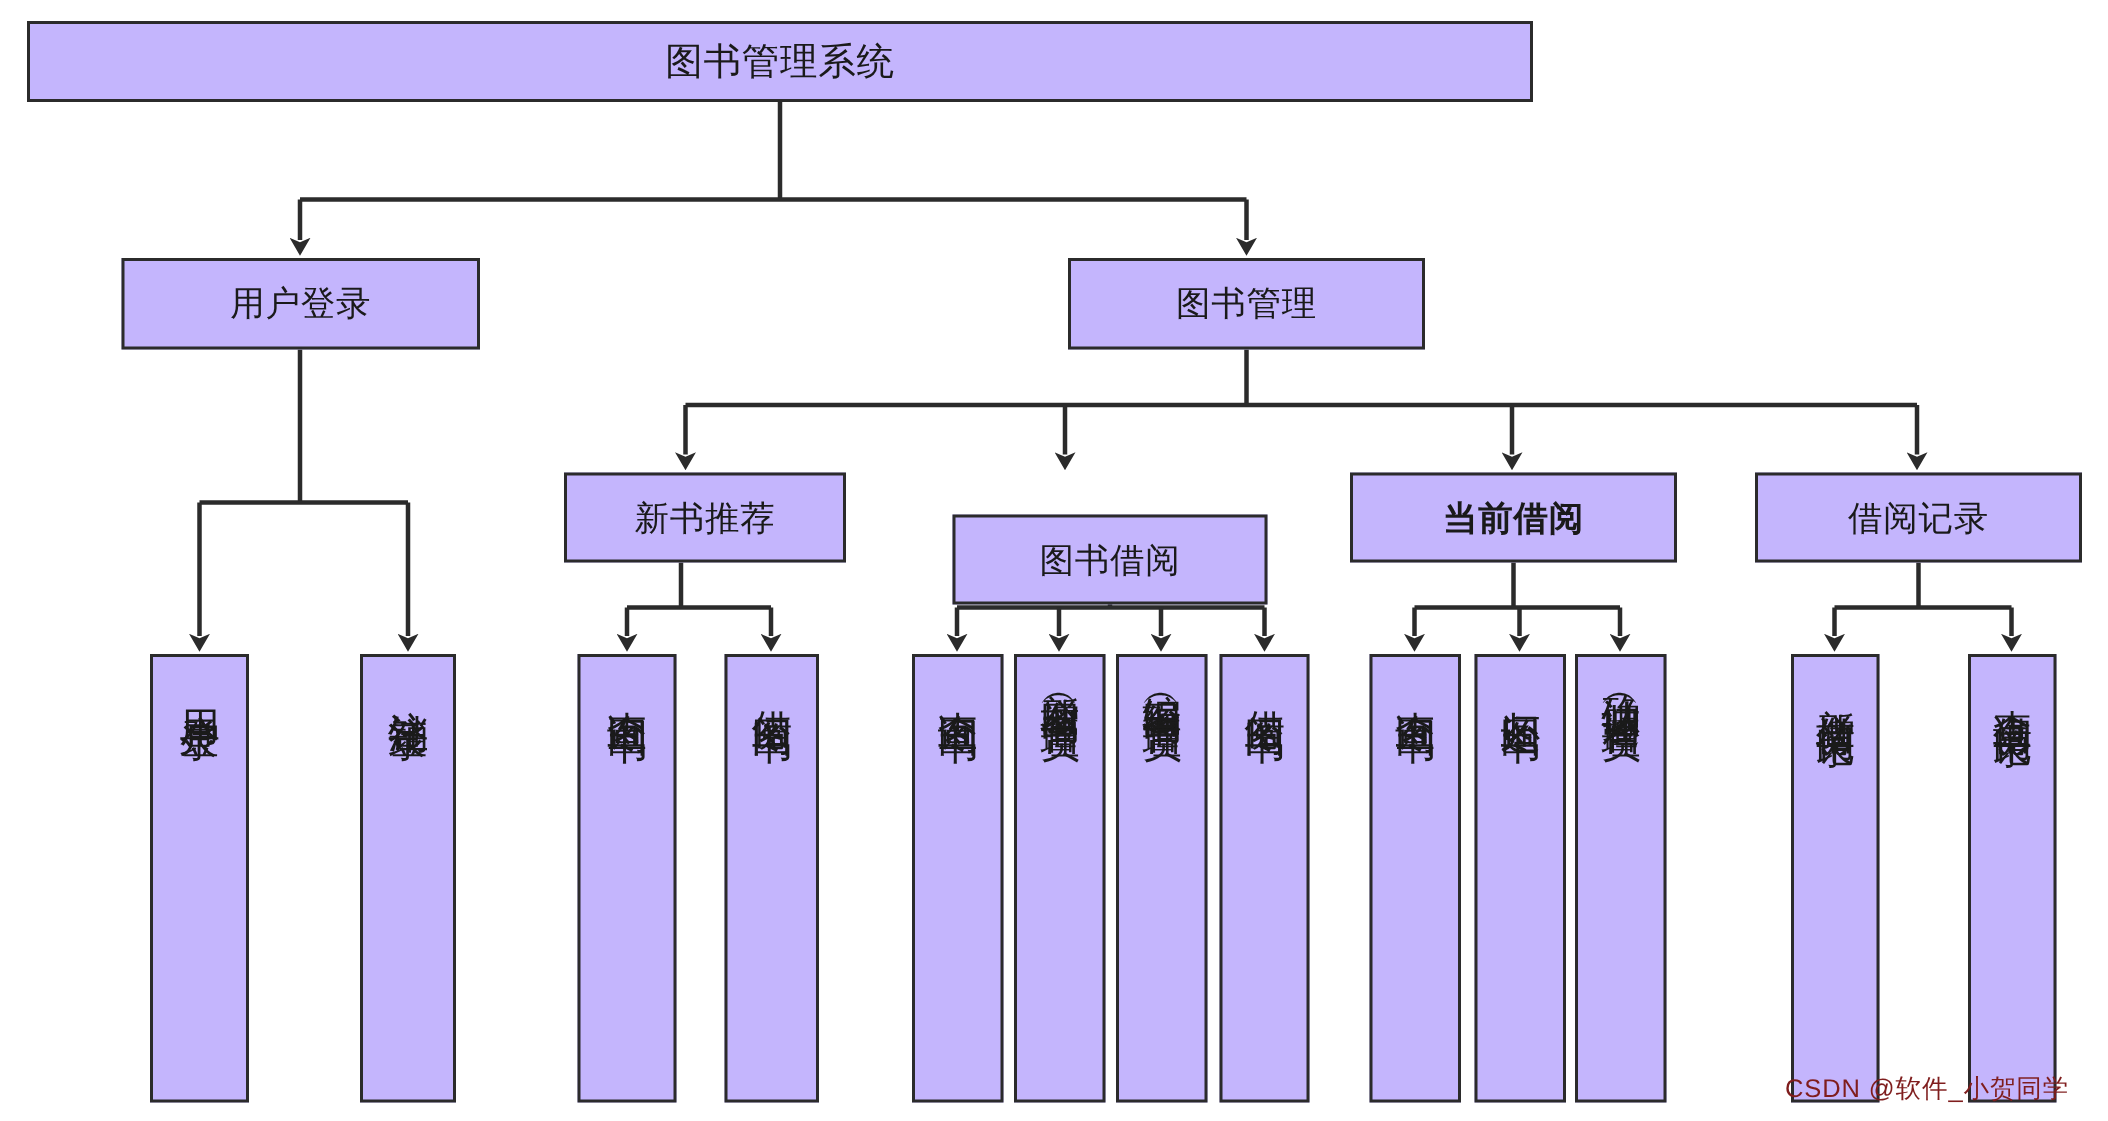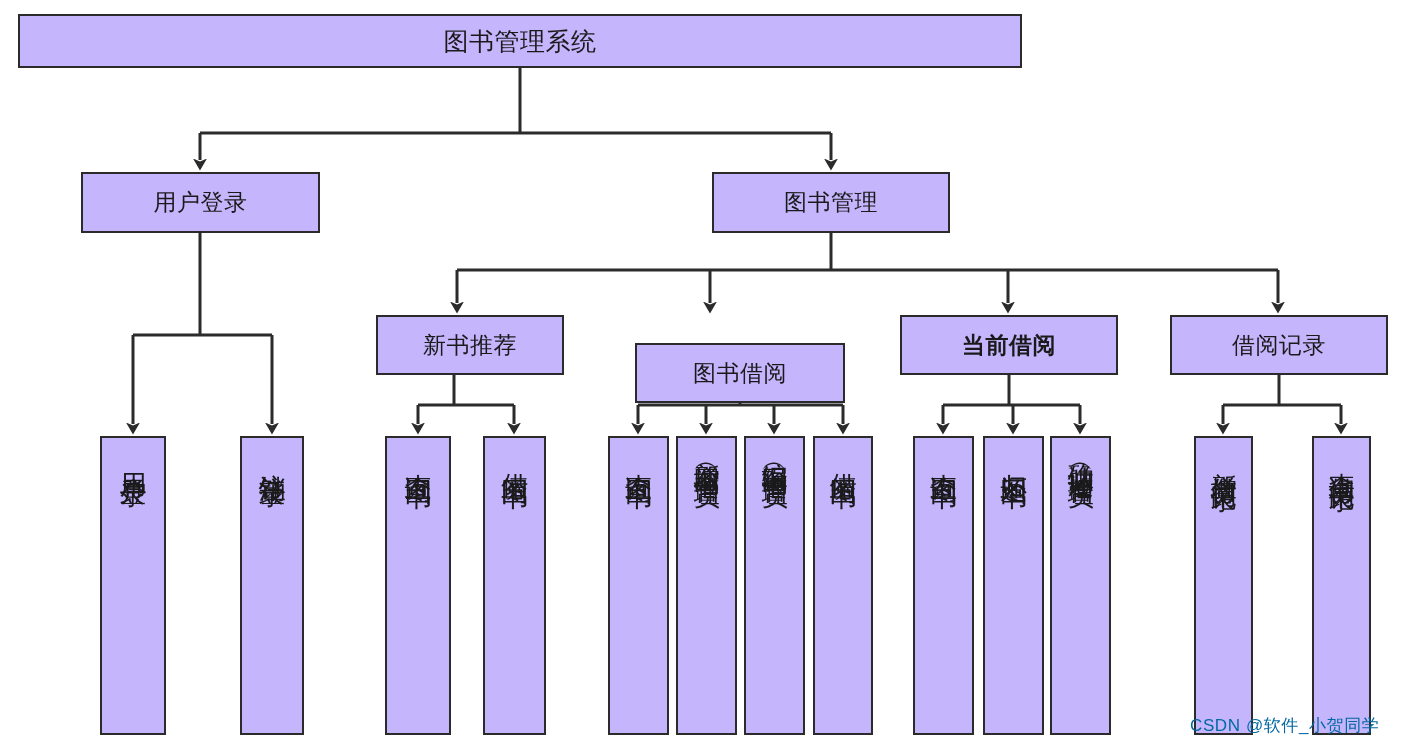--- a/index.html
+++ b/index.html
@@ -62,21 +62,21 @@
     line-height: 1.05;
     letter-spacing: 3px;
     white-space: normal;
   }
   .node.leaf.tall .lbl { font-size: 26px; }
   #watermark {
     position: absolute;
     left: 1190px;
     top: 714px;
     font-size: 17px;
-    color: #0369a1;
+    color: #7f1d1d;
     letter-spacing: 0.6px;
     z-index: 5;
     white-space: nowrap;
     user-select: none;
   }
 </style>
 </head>
 <body>
 
 <div id="canvas">

